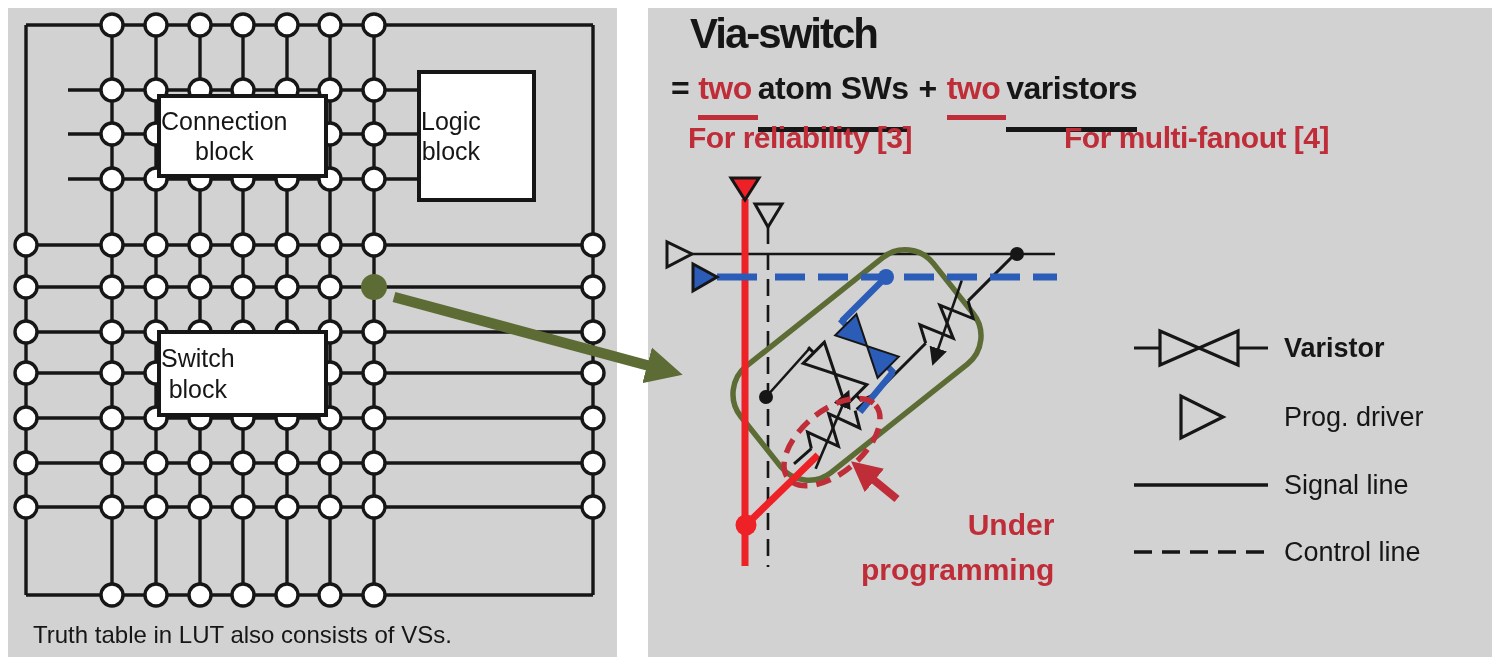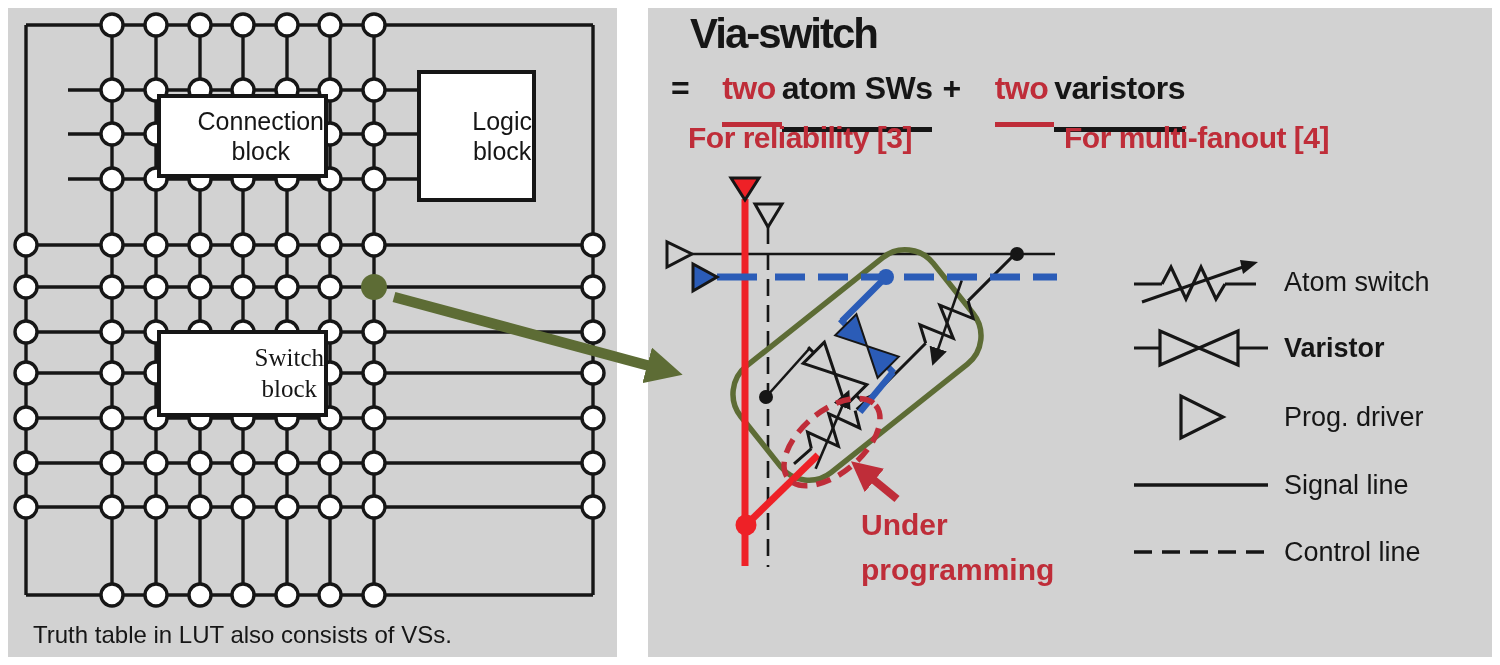--- a/index.html
+++ b/index.html
@@ -18,34 +18,34 @@
   .gc{fill:#ffffff;stroke:var(--ink);}
   .red-ln{stroke:var(--red);fill:none;}
   .red-fill{fill:var(--red);}
   .blu-ln{stroke:var(--blue);fill:none;}
   .blu-fill{fill:var(--blue);}
   .olv-ln{stroke:var(--olive);fill:none;}
   .olv-fill{fill:var(--olive);}
   .crm-ln{stroke:var(--crimson);fill:none;}
   .crm-fill{fill:var(--crimson);}
   .wbox{position:absolute;z-index:3;background:#ffffff;border:4px solid var(--ink);
-        display:flex;align-items:center;justify-content:flex-end;text-align:center;}
+        display:flex;align-items:center;justify-content:flex-start;text-align:center;}
   .wbox span{font-size:25px;line-height:1.22;color:var(--ink);white-space:pre-line;}
   .txt{position:absolute;z-index:4;color:var(--ink);}
   #title{left:678px;top:10px;font-size:42px;font-weight:bold;letter-spacing:-2px;margin-left:12px;}
   #equation{left:671px;top:70px;font-size:32px;font-weight:bold;letter-spacing:-0.5px;white-space:nowrap;}
   #equation .sp{margin-right:9px;}
-  .u-red{color:var(--crimson);border-bottom:5px solid var(--crimson);padding:0 6px 16px 0;margin-left:24px;}
+  .u-red{color:var(--crimson);border-bottom:5px solid var(--crimson);padding:0 6px 9px 0;}
   .u-blk{border-bottom:5px solid var(--ink);padding-bottom:21px;}
   .plus{margin:0 10px;}
   .reason{font-size:30px;font-weight:bold;color:var(--crimson);letter-spacing:-0.5px;white-space:nowrap;}
   #reason-left{left:688px;top:121px;}
   #reason-right{left:1064px;top:121px;}
   #under-prog{left:861px;top:502px;font-size:30px;font-weight:bold;color:var(--crimson);
-              line-height:1.5;white-space:pre-line;}
+              line-height:1.5;white-space:pre-line;text-align:right;}
   #caption{left:33px;top:621px;font-size:24px;}
   .leg-row{position:absolute;z-index:4;left:1126px;display:flex;align-items:center;gap:8px;height:56px;}
   .leg-row .lbl{font-size:27px;color:var(--ink);white-space:nowrap;}
 </style>
 </head>
 <body>
 
 <div id="stage">
 
   <div id="left-panel" class="panel"></div>
@@ -243,48 +243,39 @@
   </svg>
 
   <div class="wbox" style="left:157px;top:94px;width:171px;height:84px;">
     <span>Connection
 block</span>
   </div>
   <div class="wbox" style="left:417px;top:70px;width:119px;height:132px;">
     <span>Logic
 block</span>
   </div>
-  <div class="wbox" style="left:157px;top:330px;width:171px;height:87px;font-family:Liberation Serif, serif;">
+  <div class="wbox" style="left:157px;top:330px;width:171px;height:87px;">
     <span>Switch
 block</span>
   </div>
 
   <div class="txt" id="caption">Truth table in LUT also consists of VSs.</div>
 
   <div class="txt" id="title">Via-switch</div>
 
   <div class="txt" id="equation">
     <span class="sp">=</span><span class="u-red">two</span><span class="u-blk">atom SWs</span><span class="plus">+</span><span class="u-red">two</span><span class="u-blk">varistors</span>
   </div>
 
   <div class="txt reason" id="reason-left">For reliability [3]</div>
   <div class="txt reason" id="reason-right">For multi-fanout [4]</div>
 
   <div class="txt" id="under-prog">Under
 programming</div>
 
-  <div class="leg-row" style="top:254px;">
-    <svg width="150" height="56" viewBox="0 0 150 56">
-      <path d="M8 30 H36 M99 30 H130" class="k-ln" stroke-width="3.2"></path>
-      <polyline points="36,30 45,13 60,45 75,13 90,45 99,30" class="k-ln" stroke-width="3.2"></polyline>
-      <path d="M16 48 L120 12" class="k-ln" stroke-width="3"></path>
-      <polygon points="132,8 117,20 114,6" class="k-fill"></polygon>
-    </svg>
-    <span class="lbl">Atom switch</span>
-  </div>
   <div class="leg-row" style="top:320px;font-weight:bold;">
     <svg width="150" height="56" viewBox="0 0 150 56">
       <path d="M8 28 H34 M112 28 H142" class="k-ln" stroke-width="3.2"></path>
       <polygon points="34,11 34,45 73,28" class="k-ln" stroke-width="3.2"></polygon>
       <polygon points="112,11 112,45 73,28" class="k-ln" stroke-width="3.2"></polygon>
     </svg>
     <span class="lbl">Varistor</span>
   </div>
   <div class="leg-row" style="top:389px;">
     <svg width="150" height="56" viewBox="0 0 150 56">

